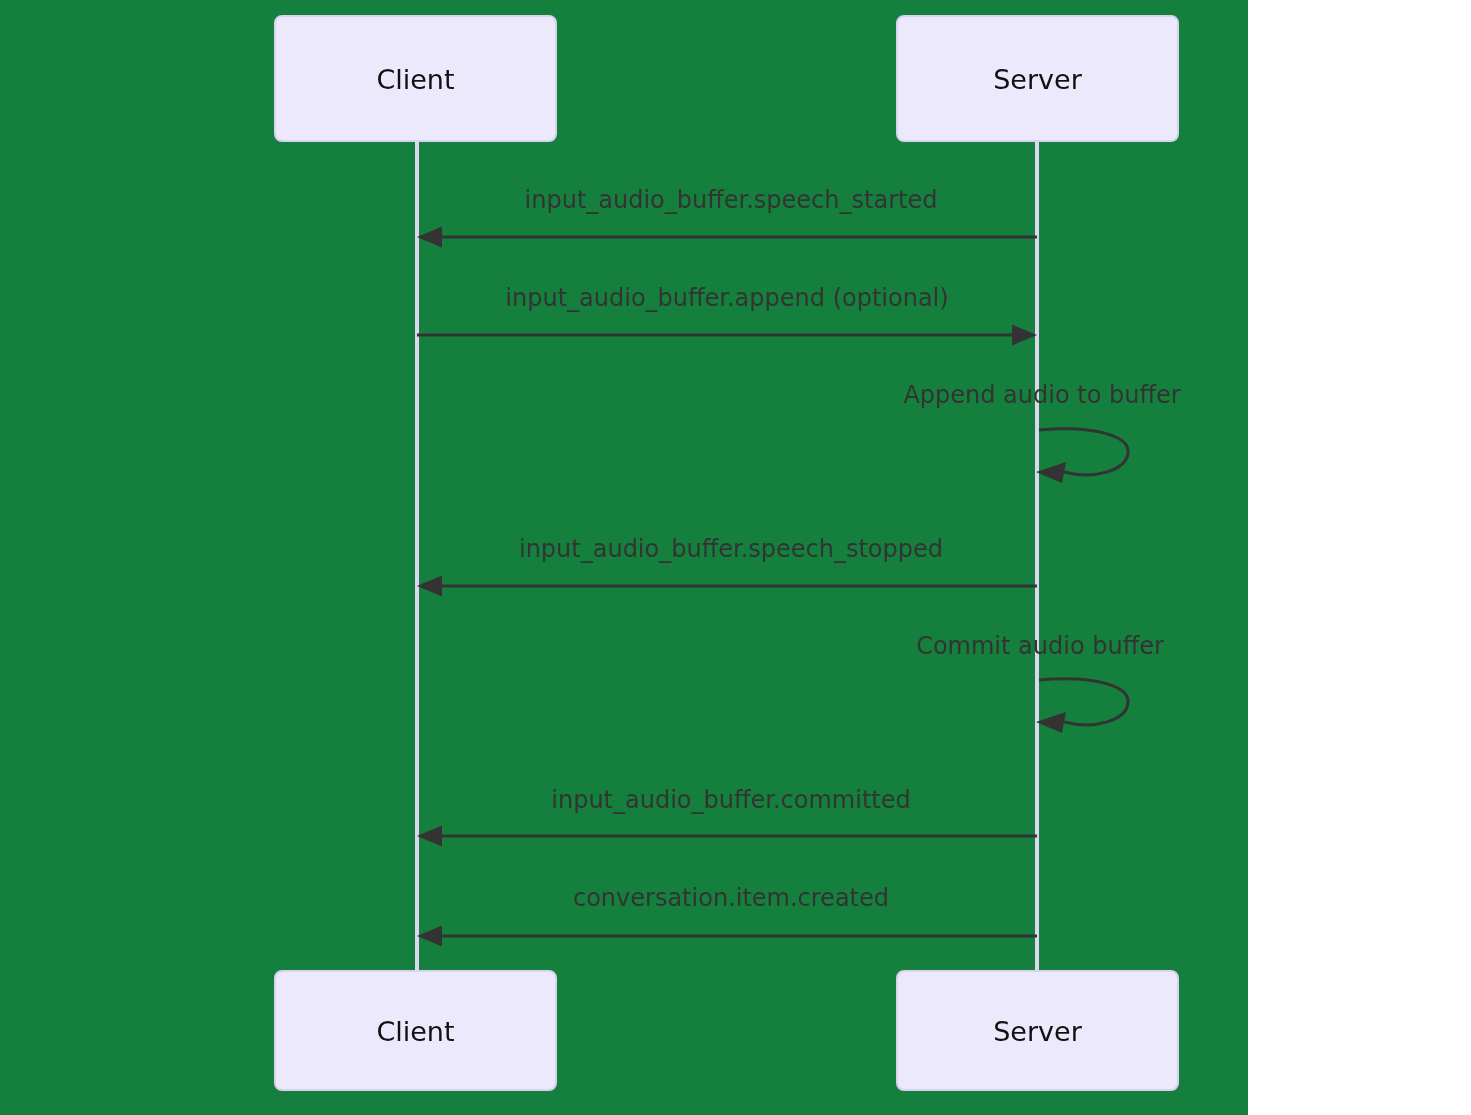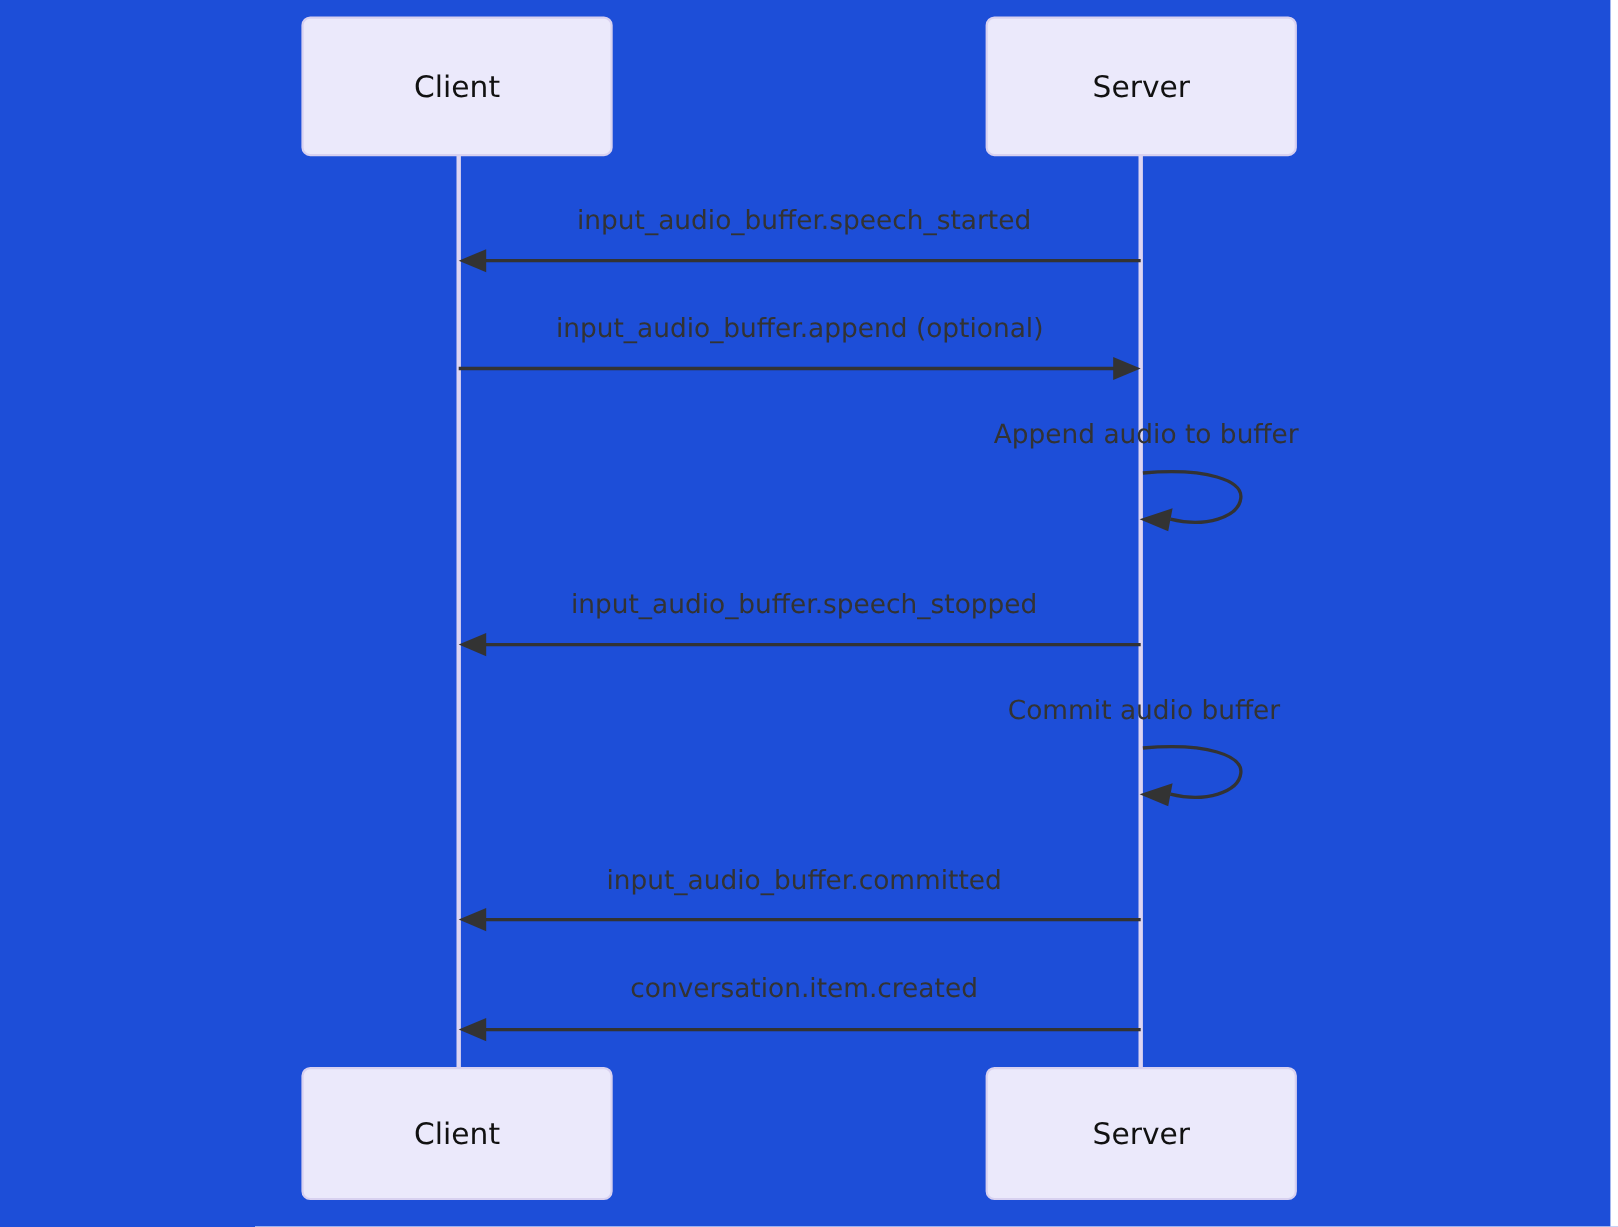--- a/index.html
+++ b/index.html
@@ -8,23 +8,23 @@
     background: #ffffff;
   }
   body {
     width: 1471px;
     height: 1115px;
     font-family: "DejaVu Sans", "Liberation Sans", sans-serif;
     overflow: hidden;
   }
   #diagram-root {
     position: relative;
-    width: 1464px;
+    width: 1248px;
     height: 1115px;
-    background: #1d4ed8;
+    background: #15803d;
   }
   #sequence-svg {
     position: absolute;
     top: 0;
     left: 0;
     width: 1471px;
     height: 1115px;
     display: block;
   }
   .participant-box {

